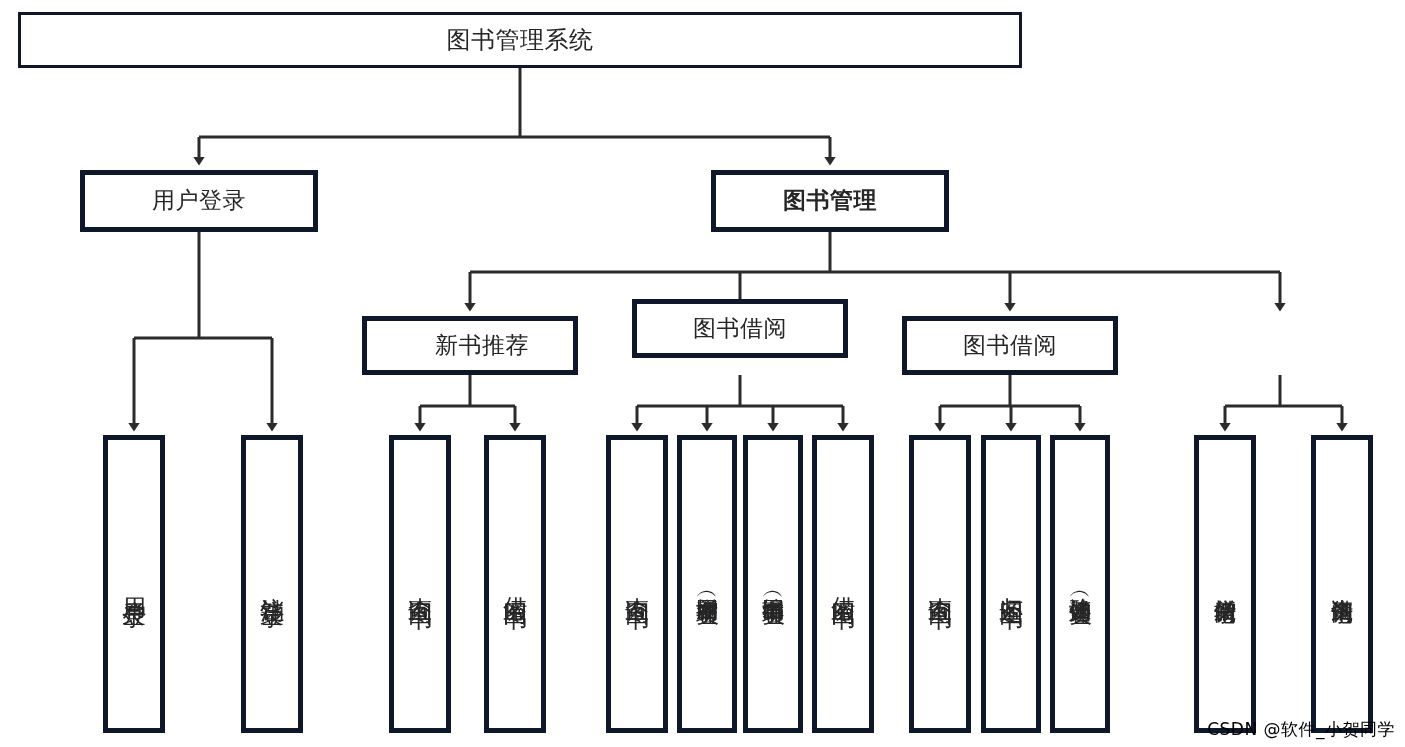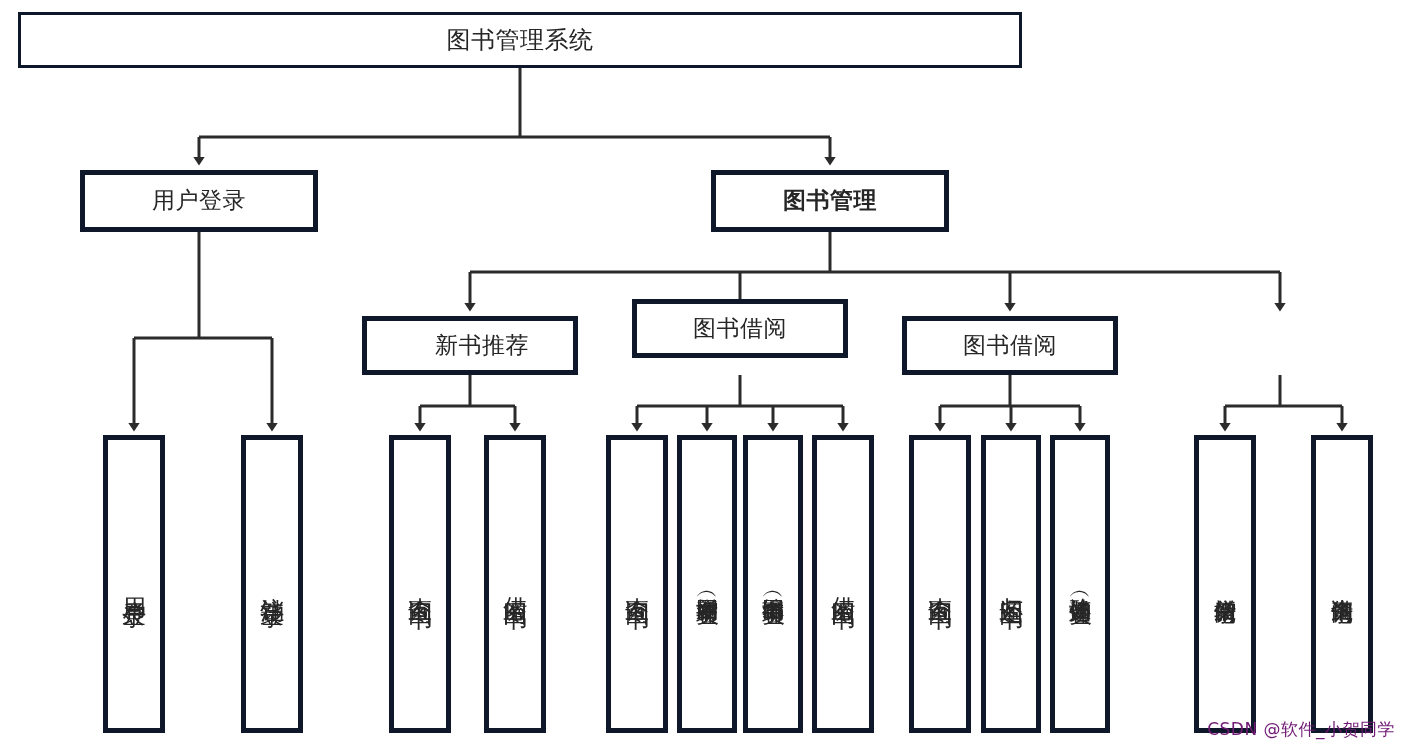--- a/index.html
+++ b/index.html
@@ -71,21 +71,21 @@
   }
   .node.vert.narrow .node-label {
     font-size: 22px;
     letter-spacing: 1px;
   }
   #watermark {
     position: absolute;
     right: 10px;
     bottom: 6px;
     font-size: 17px;
-    color: #701a75;
+    color: #000000;
     letter-spacing: 0.5px;
     white-space: nowrap;
     pointer-events: none;
   }
 </style>
 </head>
 <body>
 
 <div id="diagram-root">
 

